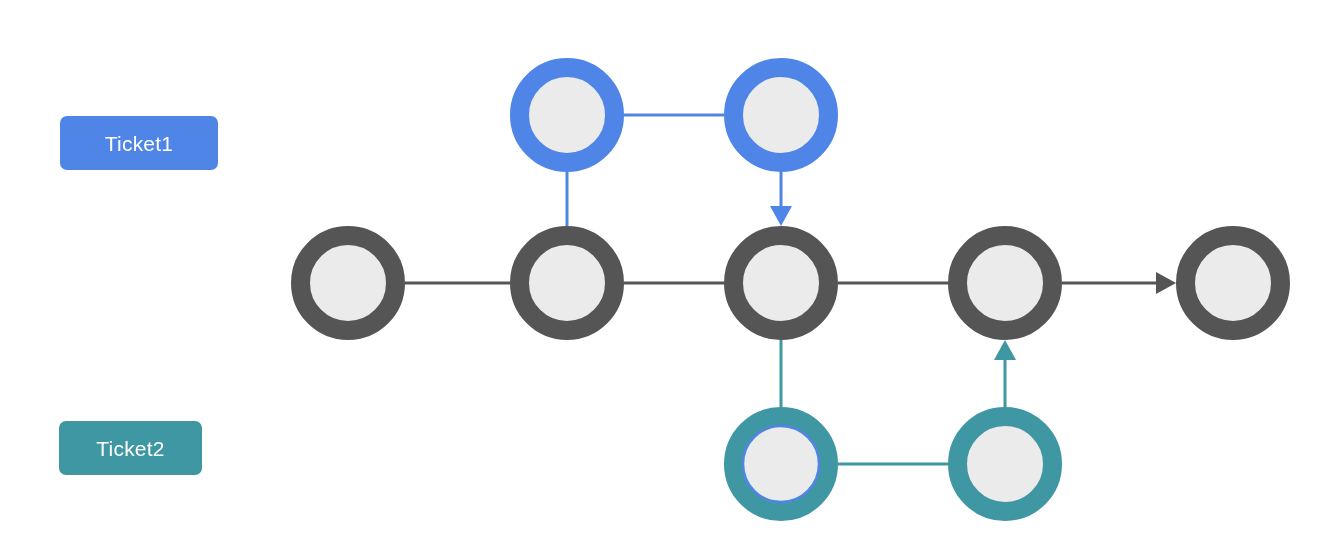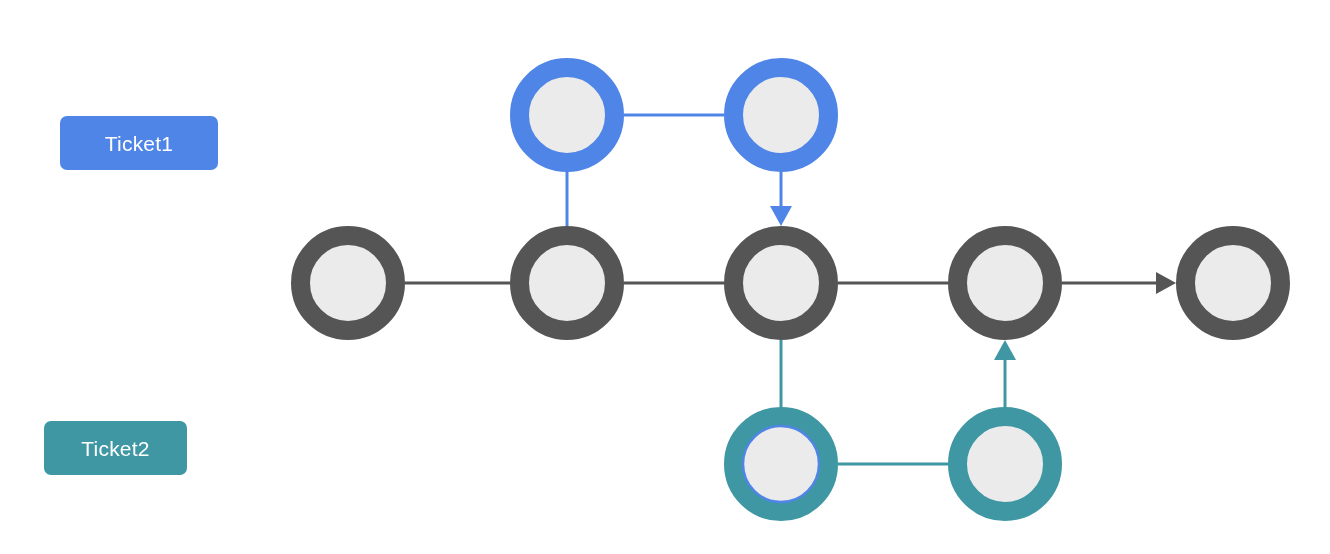--- a/index.html
+++ b/index.html
@@ -111,17 +111,17 @@
           <circle cx="1005" cy="464" r="47.5" fill="#EBEBEB" stroke="#3F97A3" stroke-width="19"></circle>
         </g>
       </g>
   </svg>
 
   <div class="branch-label" id="label-ticket1" style="left: 60px; top: 88px; width: 158px; height: 54px; background: rgb(80, 133, 232); color: #ffffff; margin-top: 28px;">
     <span>Ticket1</span>
   </div>
 
 
-  <div class="branch-label" id="label-ticket2" style="left: 44px; top: 421px; width: 143px; height: 54px; background: rgb(63, 151, 163); color: rgb(255, 255, 255);">
+  <div class="branch-label" id="label-ticket2" style="left: 59px; top: 421px; width: 143px; height: 54px; background: rgb(63, 151, 163); color: rgb(255, 255, 255);">
     <span>Ticket2</span>
   </div>
 
 </div>
 
 </body></html>

